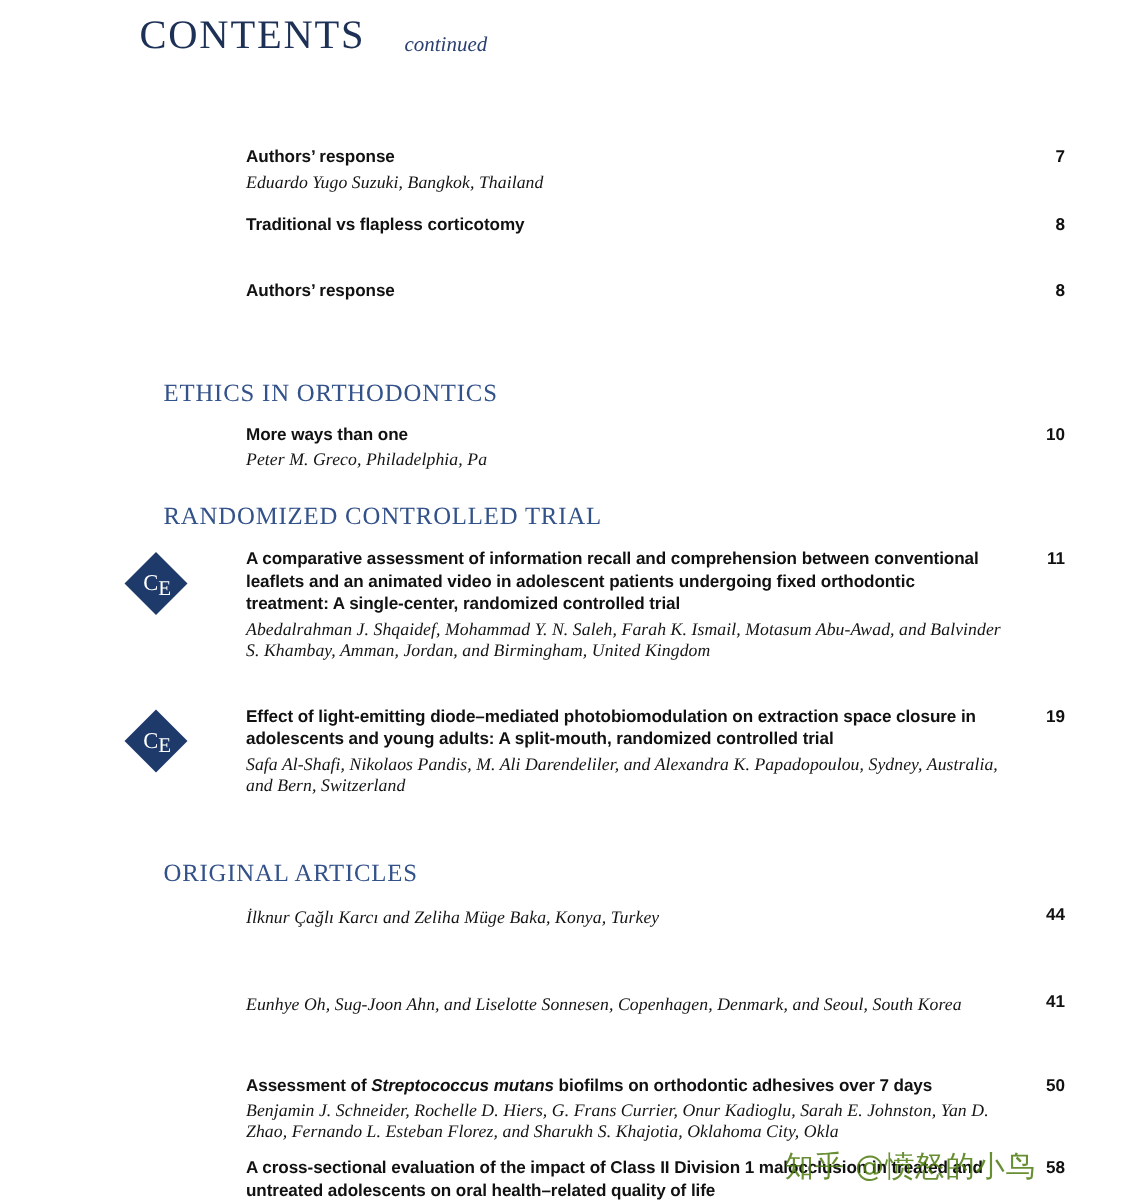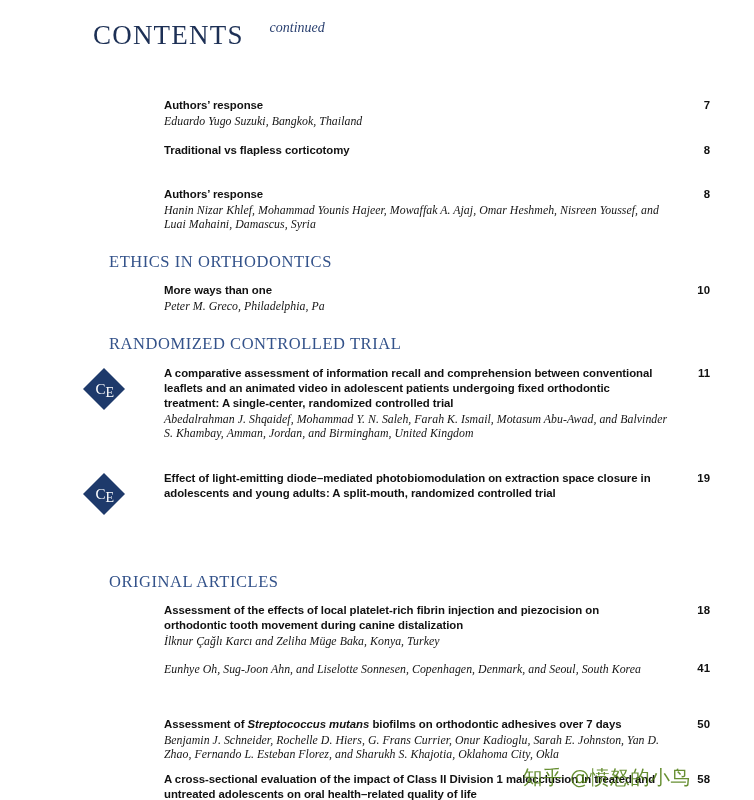--- a/index.html
+++ b/index.html
@@ -21,23 +21,23 @@
     position: relative;
     width: 754px;
     height: 800px;
     overflow: hidden;
   }
 
   
   .masthead {
     position: absolute;
     left: 93px;
-    top: 20px;
+    top: 8px;
     display: flex;
-    align-items: flex-start;
+    align-items: flex-end;
   }
   .masthead-title {
     font-family: "Liberation Serif", serif;
     font-size: 27px;
     letter-spacing: 1.2px;
     color: #1d3055;
     font-weight: 400;
   }
   .masthead-continued {
     font-family: "Liberation Serif", serif;
@@ -136,21 +136,20 @@
     <div class="entry-page">7</div>
   </div>
 
   <div class="entry" style="top:143px;">
     <div class="entry-title">Traditional vs flapless corticotomy</div>
     <div class="entry-page">8</div>
   </div>
 
   <div class="entry" style="top:187px;">
     <div class="entry-title">Authors’ response</div>
-    <div class="entry-authors">Hanin Nizar Khlef, Mohammad Younis Hajeer, Mowaffak A. Ajaj, Omar Heshmeh, Nisreen Youssef, and Luai Mahaini, Damascus, Syria</div>
     <div class="entry-page">8</div>
   </div>
 
   <div class="section-head" style="top:252px;">ETHICS IN ORTHODONTICS</div>
 
   <div class="entry" style="top:283px;">
     <div class="entry-title">More ways than one</div>
     <div class="entry-authors">Peter M. Greco, Philadelphia, Pa</div>
     <div class="entry-page">10</div>
   </div>
@@ -174,29 +173,29 @@
   <div class="ce-badge" style="left:82px; top:472px;">
     <svg width="44" height="44" viewBox="0 0 44 44" aria-hidden="true">
       <polygon points="22,1 43,22 22,43 1,22" fill="#1e3a6b"></polygon>
       <text x="13.5" y="26.5" font-family="Liberation Serif, serif" font-size="15" fill="#ffffff">C</text>
       <text x="23.5" y="29.5" font-family="Liberation Serif, serif" font-size="14" fill="#ffffff">E</text>
     </svg>
   </div>
 
   <div class="entry" style="top:471px;">
     <div class="entry-title">Effect of light-emitting diode–mediated photobiomodulation on extraction space closure in adolescents and young adults: A split-mouth, randomized controlled trial</div>
+    <div class="entry-authors">Safa Al-Shafi, Nikolaos Pandis, M. Ali Darendeliler, and Alexandra K. Papadopoulou, Sydney, Australia, and Bern, Switzerland</div>
     <div class="entry-page">19</div>
   </div>
 
   <div class="section-head" style="top:572px;text-align:center;">ORIGINAL ARTICLES</div>
 
   <div class="entry" style="top:603px;">
-    <div class="entry-title">Assessment of the effects of local platelet-rich fibrin injection and piezocision on orthodontic tooth movement during canine distalization</div>
     <div class="entry-authors">İlknur Çağlı Karcı and Zeliha Müge Baka, Konya, Turkey</div>
-    <div class="entry-page">18</div>
+    <div class="entry-page">44</div>
   </div>
 
   <div class="entry" style="top:661px;">
     <div class="entry-authors">Eunhye Oh, Sug-Joon Ahn, and Liselotte Sonnesen, Copenhagen, Denmark, and Seoul, South Korea</div>
     <div class="entry-page">41</div>
   </div>
 
   <div class="entry" style="top:717px;">
     <div class="entry-title"><span>Assessment of </span><i>Streptococcus mutans</i><span> biofilms on orthodontic adhesives over 7 days</span></div>
     <div class="entry-authors">Benjamin J. Schneider, Rochelle D. Hiers, G. Frans Currier, Onur Kadioglu, Sarah E. Johnston, Yan D. Zhao, Fernando L. Esteban Florez, and Sharukh S. Khajotia, Oklahoma City, Okla</div>

